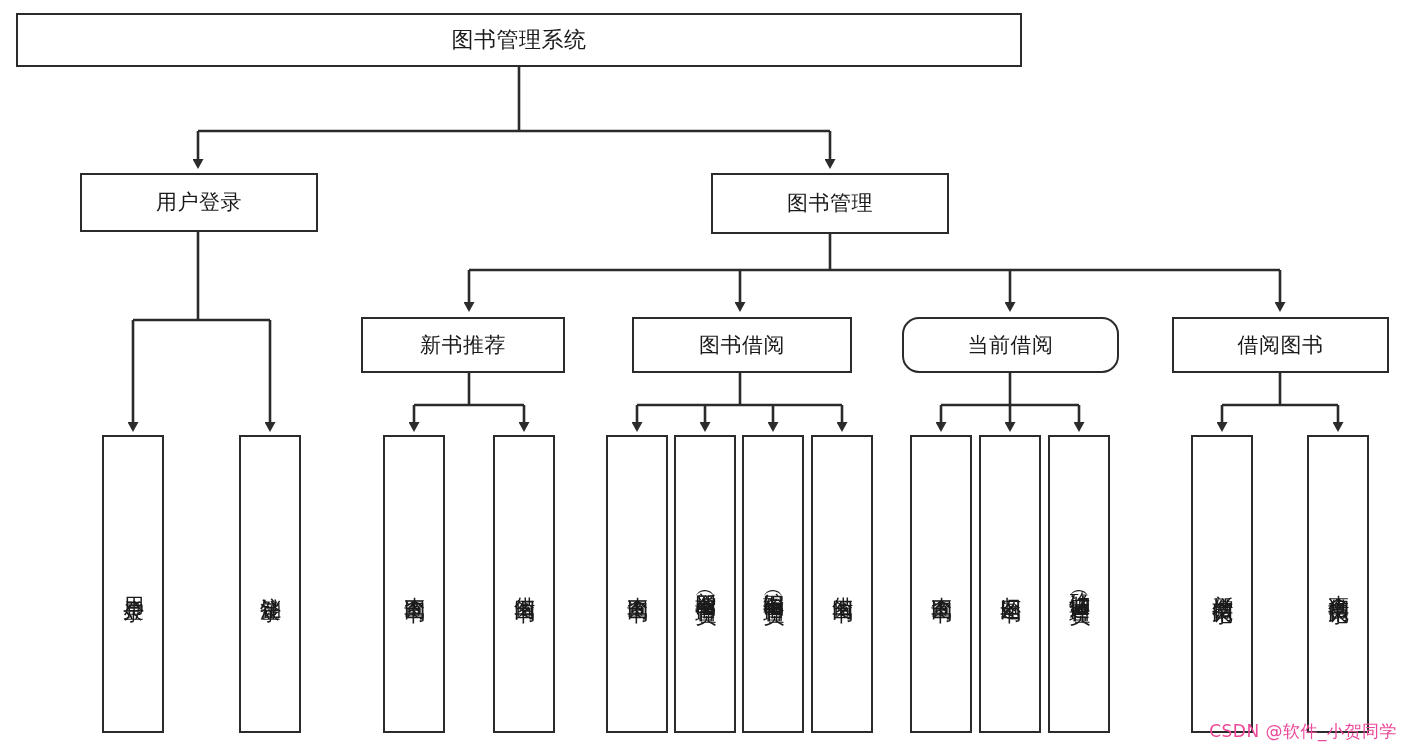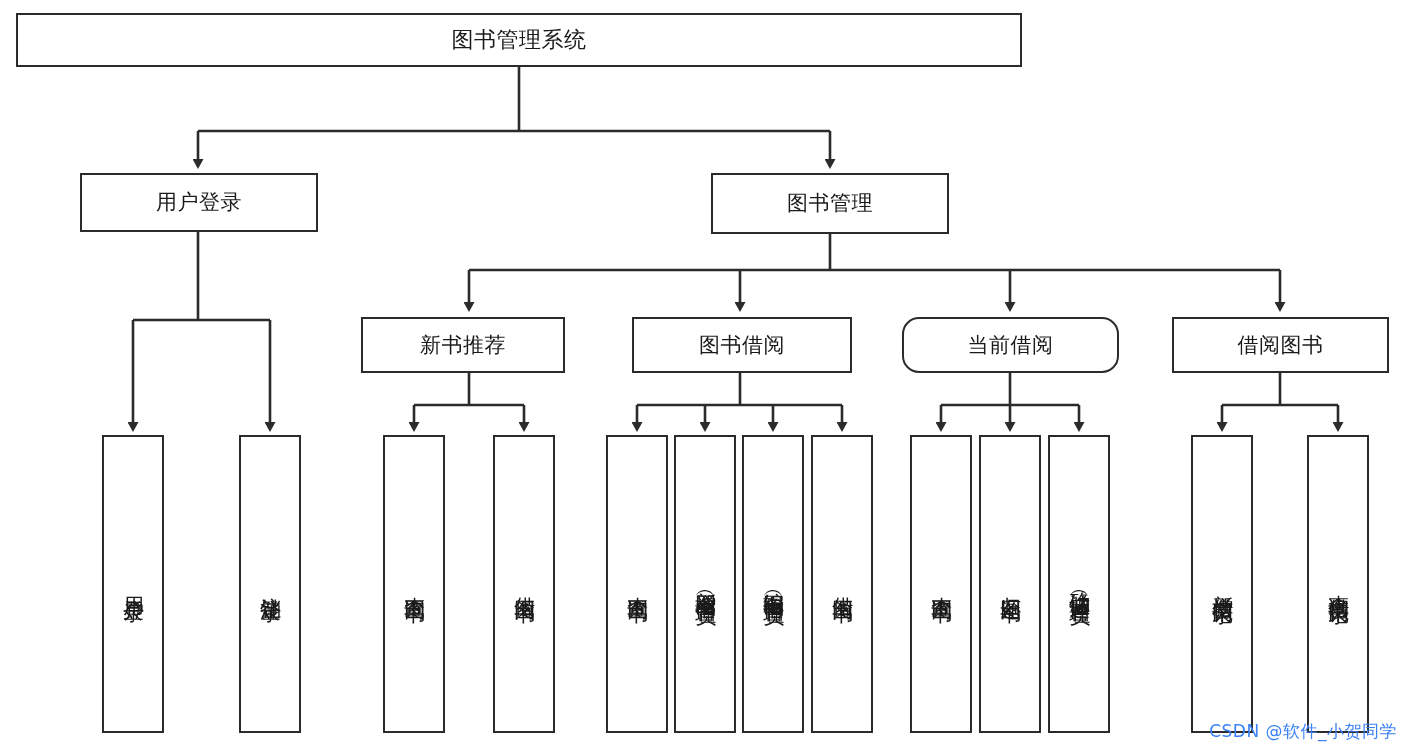--- a/index.html
+++ b/index.html
@@ -57,21 +57,21 @@
     font-size: 21px;
     line-height: 1.22;
     letter-spacing: 2px;
     max-height: 270px;
   }
   .watermark {
     position: absolute;
     right: 8px;
     bottom: 4px;
     font-size: 17px;
-    color: #3b82f6;
+    color: #ec4899;
     white-space: nowrap;
     letter-spacing: 0.5px;
   }
 </style>
 </head>
 <body>
 
 <div id="canvas">
 
   <svg id="wires" viewBox="0 0 1405 747" xmlns="http://www.w3.org/2000/svg">

